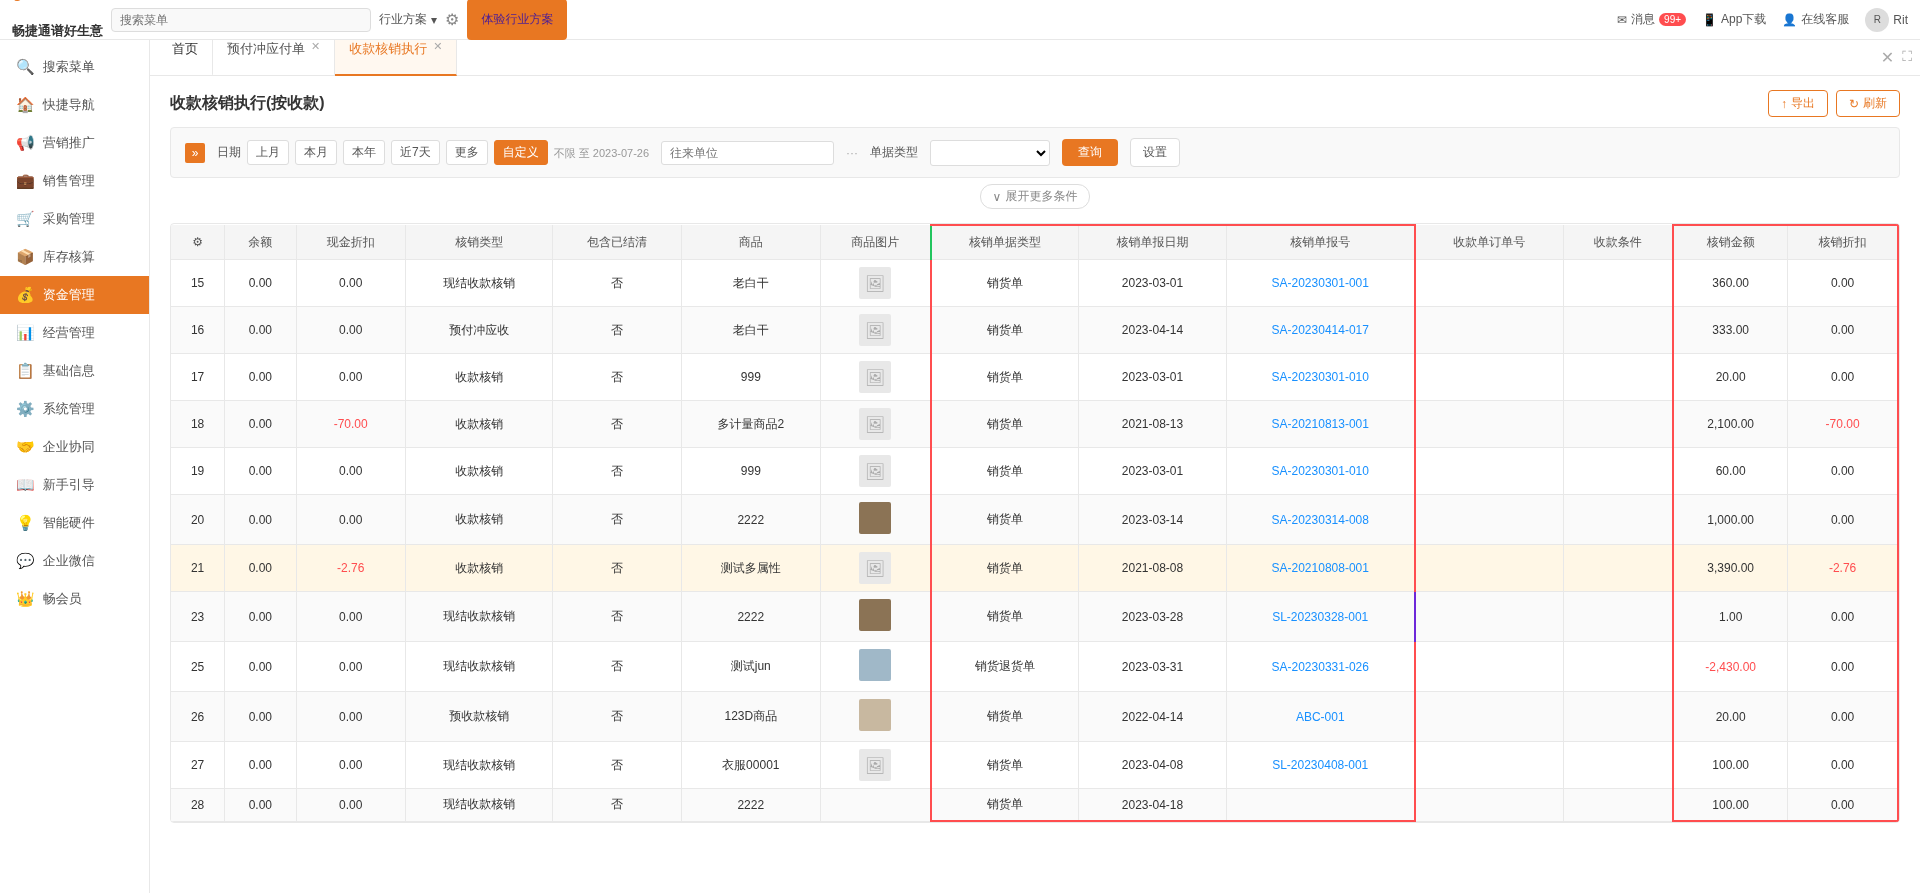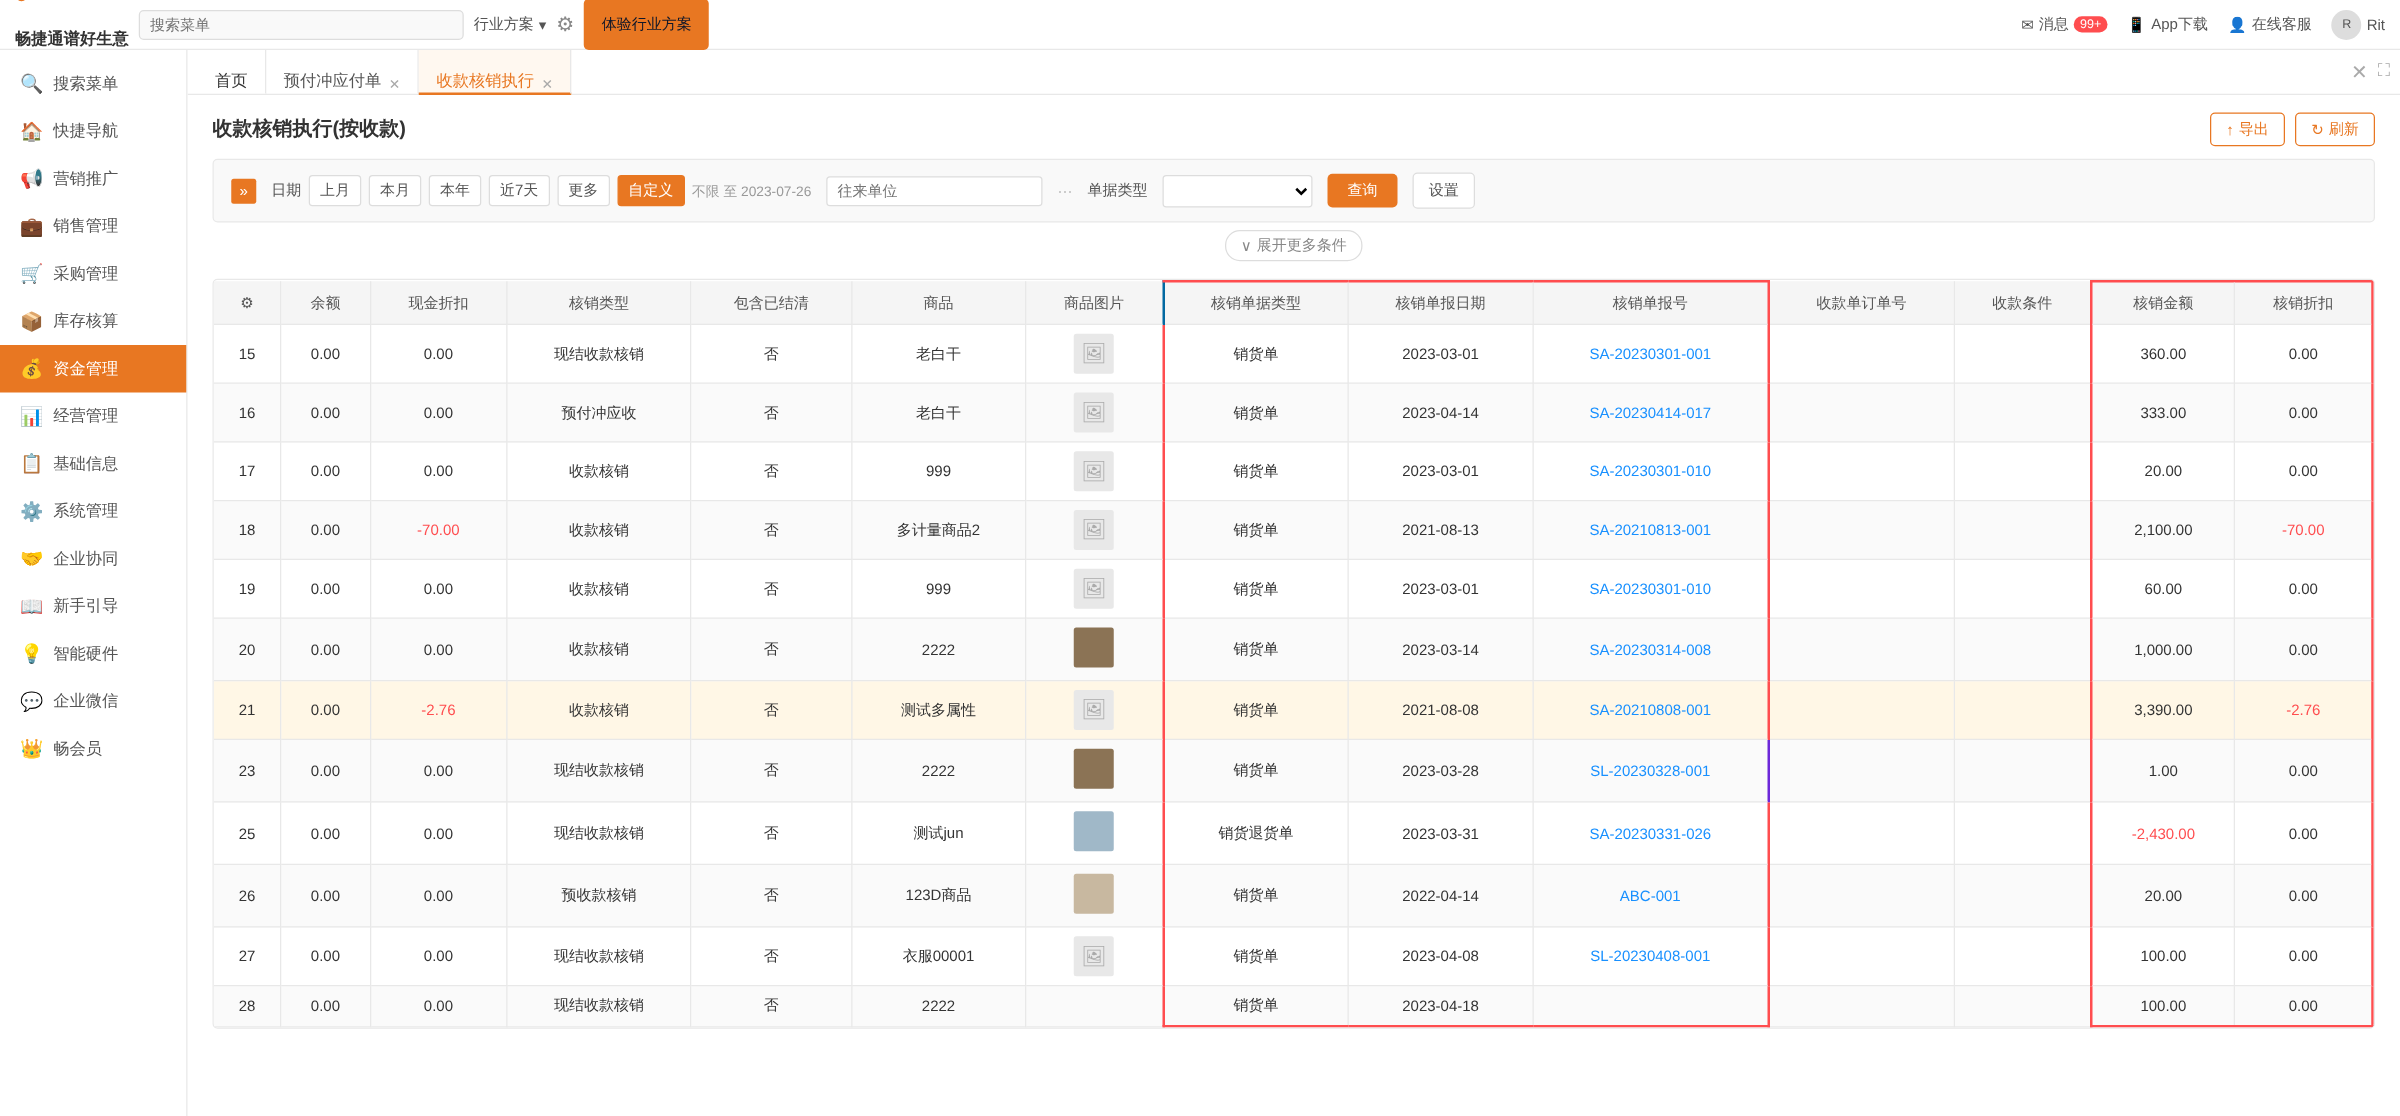--- a/index.html
+++ b/index.html
@@ -12,21 +12,21 @@
     }
     .top-bar-logo { color: #e87722; font-size: 14px; font-weight: bold; white-space: nowrap; }
     .top-bar-logo span { font-size: 10px; color: #999; display: block; }
     .top-bar-search {
       flex: 1; max-width: 260px; border: 1px solid #ddd; border-radius: 4px;
       padding: 4px 8px; background: #f9f9f9; color: #bbb; font-size: 12px;
     }
     .top-bar-dropdown { display: flex; align-items: center; gap: 4px; color: #555; cursor: pointer; }
     .top-bar-gear { color: #888; cursor: pointer; font-size: 16px; }
     .top-bar-btn {
-      background: #e87722; color: #0f172a; border: none; border-radius: 4px;
+      background: #e87722; color: #4c1d95; border: none; border-radius: 4px;
       padding: 12px 14px; cursor: pointer; font-size: 12px;
     }
     .top-bar-right { margin-left: auto; display: flex; align-items: center; gap: 16px; color: #555; font-size: 12px; }
     .top-bar-right .badge { background: #ff4d4f; color: #fff; border-radius: 10px; padding: 1px 5px; font-size: 10px; }
     .top-bar-right .item { display: flex; align-items: center; gap: 4px; cursor: pointer; }
     .user-avatar { background: #ddd; border-radius: 50%; width: 24px; height: 24px; display: inline-flex; align-items: center; justify-content: center; font-size: 10px; }
 
     
     .layout { display: flex; height: calc(893px - 40px); }
 
@@ -44,21 +44,21 @@
 
     
     .main { flex: 1; display: flex; flex-direction: column; overflow: hidden; }
 
     
     .tab-bar {
       display: flex; align-items: center; background: #fff;
       border-bottom: 1px solid #e8e8e8; height: 36px; padding: 0 8px;
     }
     .tab {
-      display: flex; align-items: flex-end; gap: 6px; padding: 0 14px; height: 36px;
+      display: flex; align-items: flex-start; gap: 6px; padding: 0 14px; height: 36px;
       border-right: 1px solid #e8e8e8; cursor: pointer; color: #555; font-size: 13px;
       border-bottom: 2px solid transparent;
     }
     .tab.active { color: #e87722; border-bottom: 2px solid #e87722; background: #fff8f0; }
     .tab .close { color: #aaa; font-size: 11px; cursor: pointer; }
     .tab.home { color: #333; font-weight: 500; }
     .tab-actions { margin-left: auto; display: flex; gap: 8px; color: #aaa; font-size: 14px; cursor: pointer; }
 
     
     .page-body { flex: 1; overflow: auto; background: #fff; padding: 0; }
@@ -294,21 +294,21 @@
         <table>
           <thead>
             <tr>
               <th>⚙</th>
               <th>余额</th>
               <th>现金折扣</th>
               <th>核销类型</th>
               <th>包含已结清</th>
               <th>商品</th>
               <th>商品图片</th>
-              <th style="border-left:2px solid #0369a1;border-top:2px solid #ff4d4f;">核销单据类型</th>
+              <th style="border-left:2px solid #22c55e;border-top:2px solid #ff4d4f;">核销单据类型</th>
               <th style="border-top:2px solid #ff4d4f;">核销单报日期</th>
               <th style="border-right:2px solid #ff4d4f;border-top:2px solid #ff4d4f;">核销单报号</th>
               <th>收款单订单号</th>
               <th>收款条件</th>
               <th style="border-left:2px solid #ff4d4f;border-top:2px solid #ff4d4f;">核销金额</th>
               <th style="border-right:2px solid #ff4d4f;border-top:2px solid #ff4d4f;">核销折扣</th>
             </tr>
           </thead>
           <tbody id="table-body">
           <tr>

